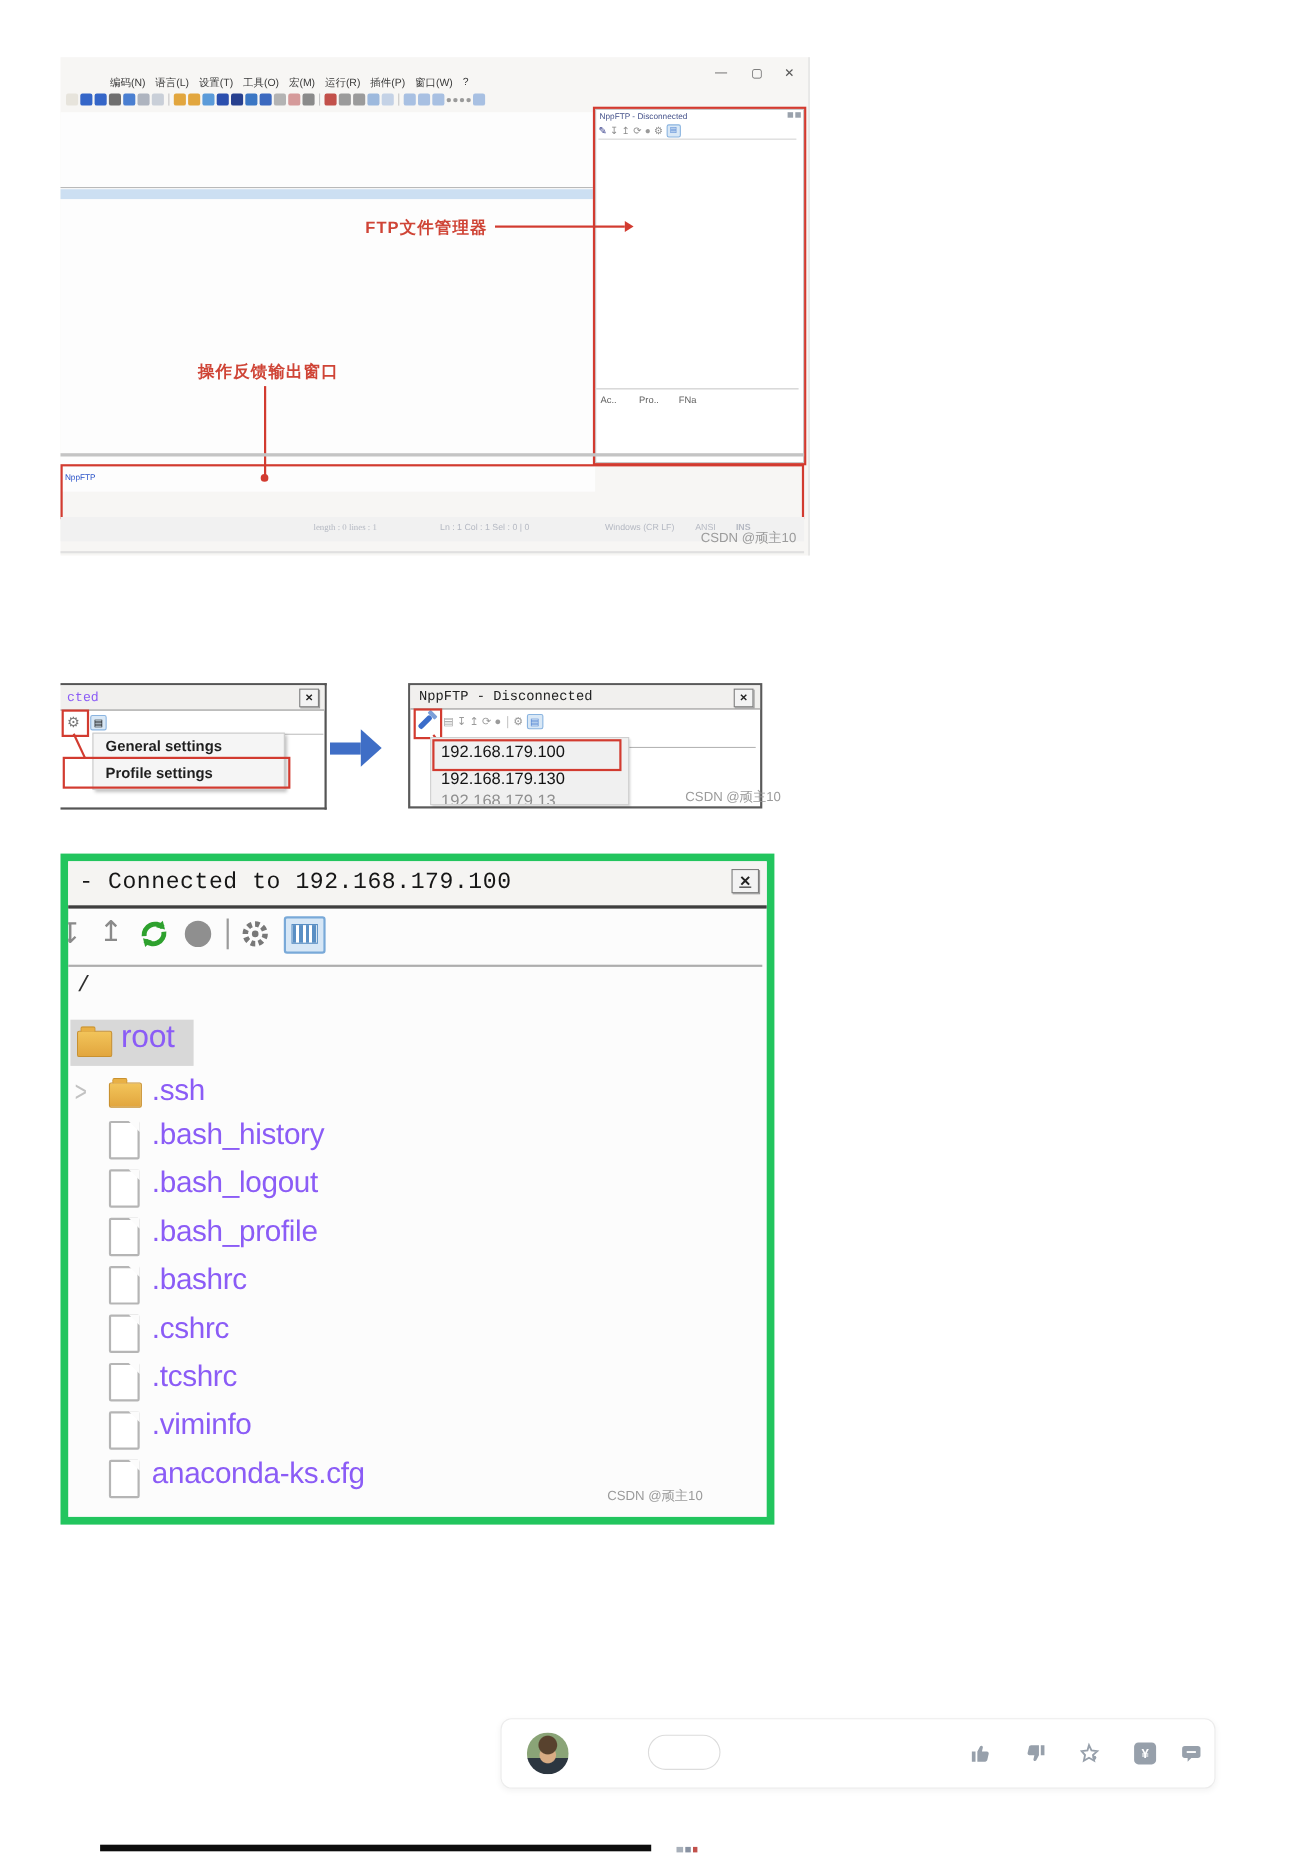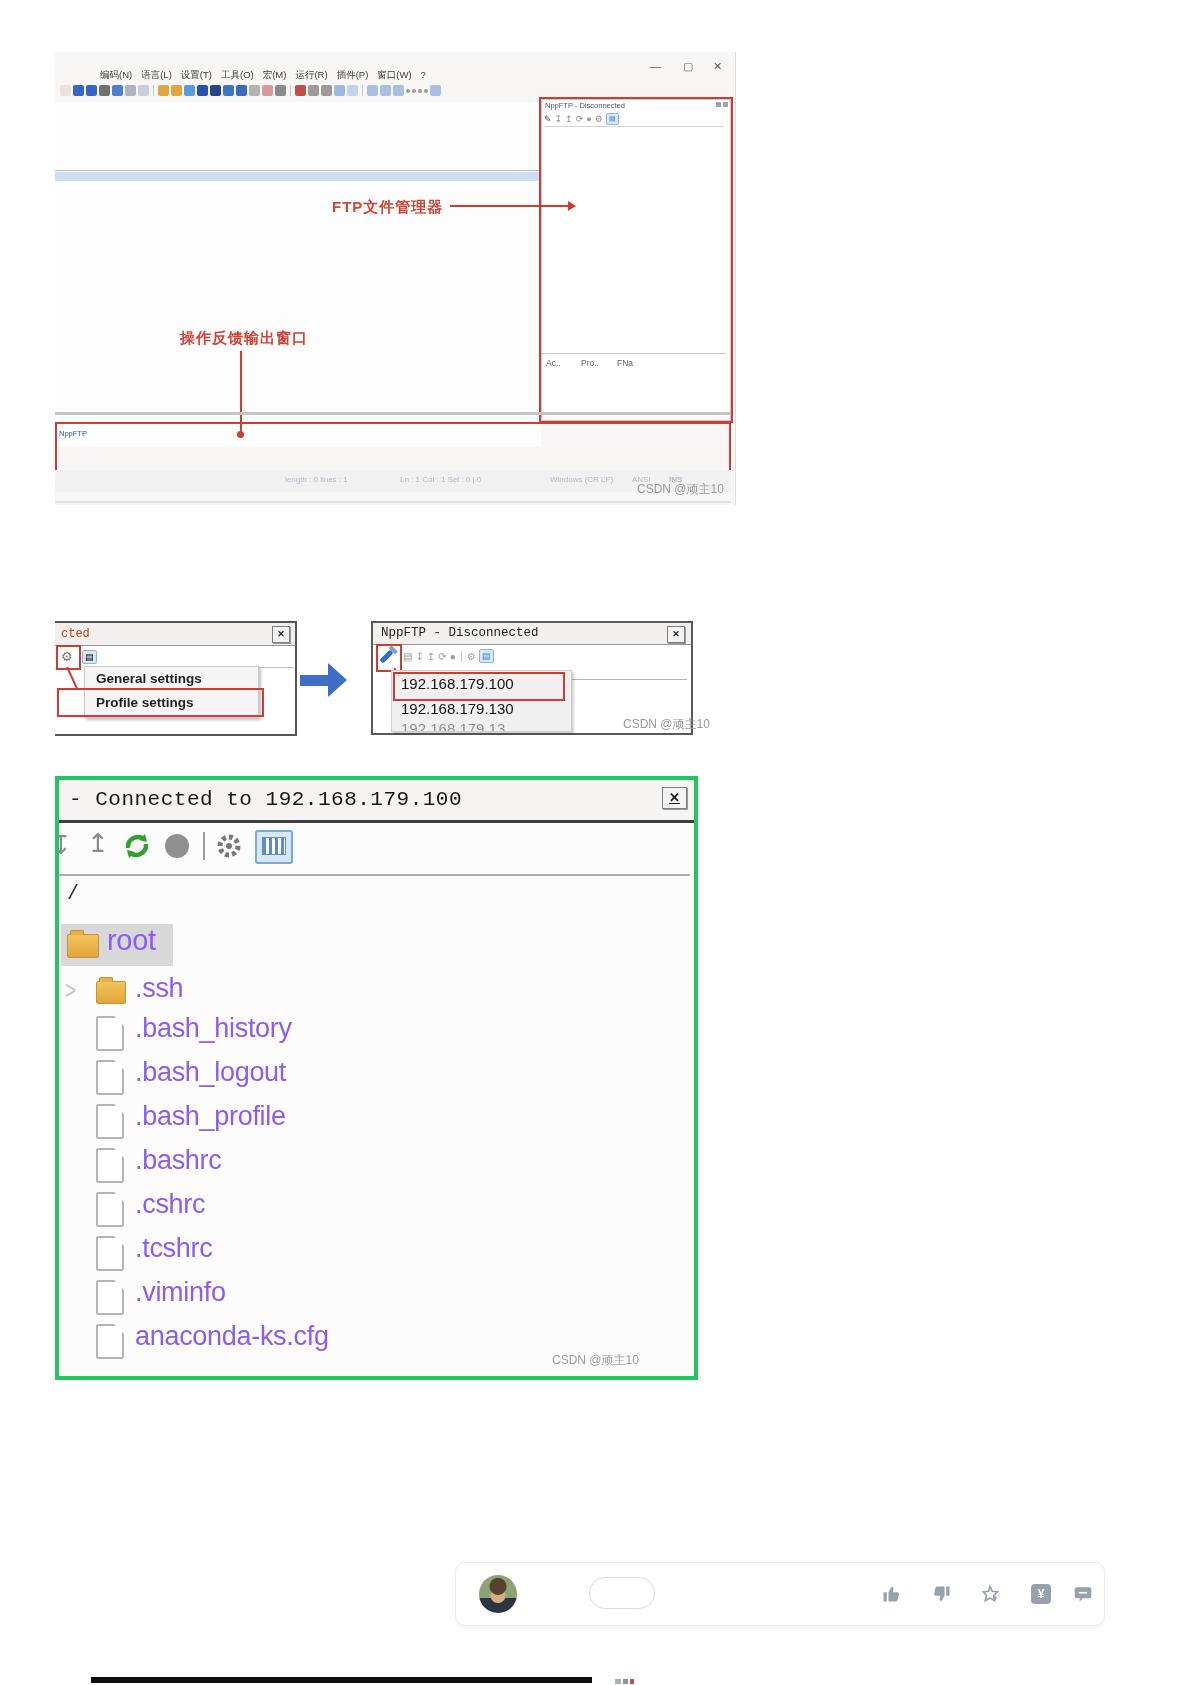--- a/index.html
+++ b/index.html
@@ -58,21 +58,21 @@
   .plug{position:absolute;width:5px;height:15px;background:#3b6cc9;border-radius:2px;transform:rotate(45deg);}
   .plug:before{content:"";position:absolute;left:-2px;top:-4px;width:9px;height:4px;background:#7d9fd8;border-radius:1px;}
   .iplist{position:absolute;background:#f0f0f0;border:1px solid #cfcfcf;box-shadow:2px 2px 2px rgba(0,0,0,.18);overflow:hidden;}
   .ipitem{font-size:15px;color:#141414;line-height:25px;padding-left:9px;white-space:nowrap;}
   .ippartial{font-size:15px;color:#8f8f8f;line-height:15px;padding-left:9px;height:10px;overflow:hidden;}
   #s2-arrow-body{left:300px;top:675px;width:28px;height:11px;background:#3f6ec6;}
   #s2-arrow-head{left:328px;top:663px;width:0;height:0;border-left:19px solid #3f6ec6;
                  border-top:17px solid transparent;border-bottom:17px solid transparent;}
 
   
-  #s3{left:55px;top:776px;width:635px;height:596px;background:#fcfcfc;border:4px solid #22c55e;}
+  #s3{left:55px;top:776px;width:635px;height:596px;background:#fcfcfc;border:7px solid #22c55e;}
   #s3-titlebar{left:0;top:0;width:100%;height:40px;background:#f5f4f2;border-bottom:3px solid #3f3f3f;}
   #s3-title{left:10px;top:8px;font-size:21px;color:#161616;letter-spacing:.5px;white-space:nowrap;}
   #s3-close{left:603px;top:7px;width:23px;height:20px;font-size:13px;line-height:19px;text-decoration:underline;}
   #s3-toolbar{left:0;top:46px;width:100%;height:42px;}
   .gicon{position:absolute;color:#8a8a8a;}
   #s3 .sepline{left:0;top:94px;width:631px;height:2px;background:#adadad;}
   #s3-path{left:8px;top:102px;font-size:20px;color:#2e2e2e;}
   .trow{position:absolute;left:0;width:100%;height:44px;}
   .tlabel{position:absolute;left:76px;top:1px;font-size:27px;color:#8b5cf6;letter-spacing:-.3px;white-space:nowrap;}
   .folder{position:absolute;width:30px;height:22px;background:linear-gradient(180deg,#f2c45a,#e2a63e);
@@ -188,32 +188,32 @@
 
     <div class="abs ann" style="left:125px;top:277px;">操作反馈输出窗口</div>
     <div class="abs redline-v" style="left:185px;top:299px;height:82px;"></div>
     <div class="abs reddot" style="left:182px;top:379px;"></div>
 
     <div class="abs splitter"></div>
     <div class="abs outbox"></div>
     <span class="abs outtab">NppFTP</span>
 
     <div class="abs statusbg"></div>
-    <span class="abs statustxt" style="left:230px;">length : 0   lines : 1</span>
+    <span class="abs statustxt" style="left:230px;font-family:Liberation Serif, serif;">length : 0   lines : 1</span>
     <span class="abs statustxt" style="left:345px;">Ln : 1   Col : 1   Sel : 0 | 0</span>
     <span class="abs statustxt" style="left:495px;">Windows (CR LF)</span>
     <span class="abs statustxt" style="left:577px;">ANSI</span>
     <span class="abs statustxt" style="left:614px;font-weight:bold;">INS</span>
     <span class="abs watermark" style="left:582px;top:429px;">CSDN @顽主10</span>
     <div class="abs bottomedge"></div>
   </div>
 
   <div id="s2-leftwin" class="abs">
     <div class="winbar abs" style="left:0;top:0;width:100%;height:22px;">
-      <span class="abs mono" style="left:6px;top:4px;font-size:12px;color:#c2410c;">cted</span>
+      <span class="abs mono" style="left:6px;top:4px;font-size:12px;color:#8b5cf6;">cted</span>
       <span class="closebox" style="left:217px;top:3px;width:16px;height:15px;font-size:9px;line-height:15px;">✕</span>
     </div>
     <span class="abs" style="left:6px;top:26px;font-size:13px;color:#777;">⚙</span>
     <span class="ic-minichip abs" style="left:27px;top:27px;">▤</span>
     <div class="redbox" style="left:1px;top:22px;width:21px;height:21px;"></div>
     <div class="abs redline-v" style="left:11px;top:44px;height:25px;transform:rotate(-25deg);transform-origin:top center;"></div>
     <div class="abs" style="left:29px;top:44px;width:210px;height:1px;background:#c0c0c0;"></div>
     <div class="menupanel" style="left:29px;top:43px;width:173px;height:50px;">
       <div class="menuitem">General settings</div>
       <div class="menuitem">Profile settings</div>

